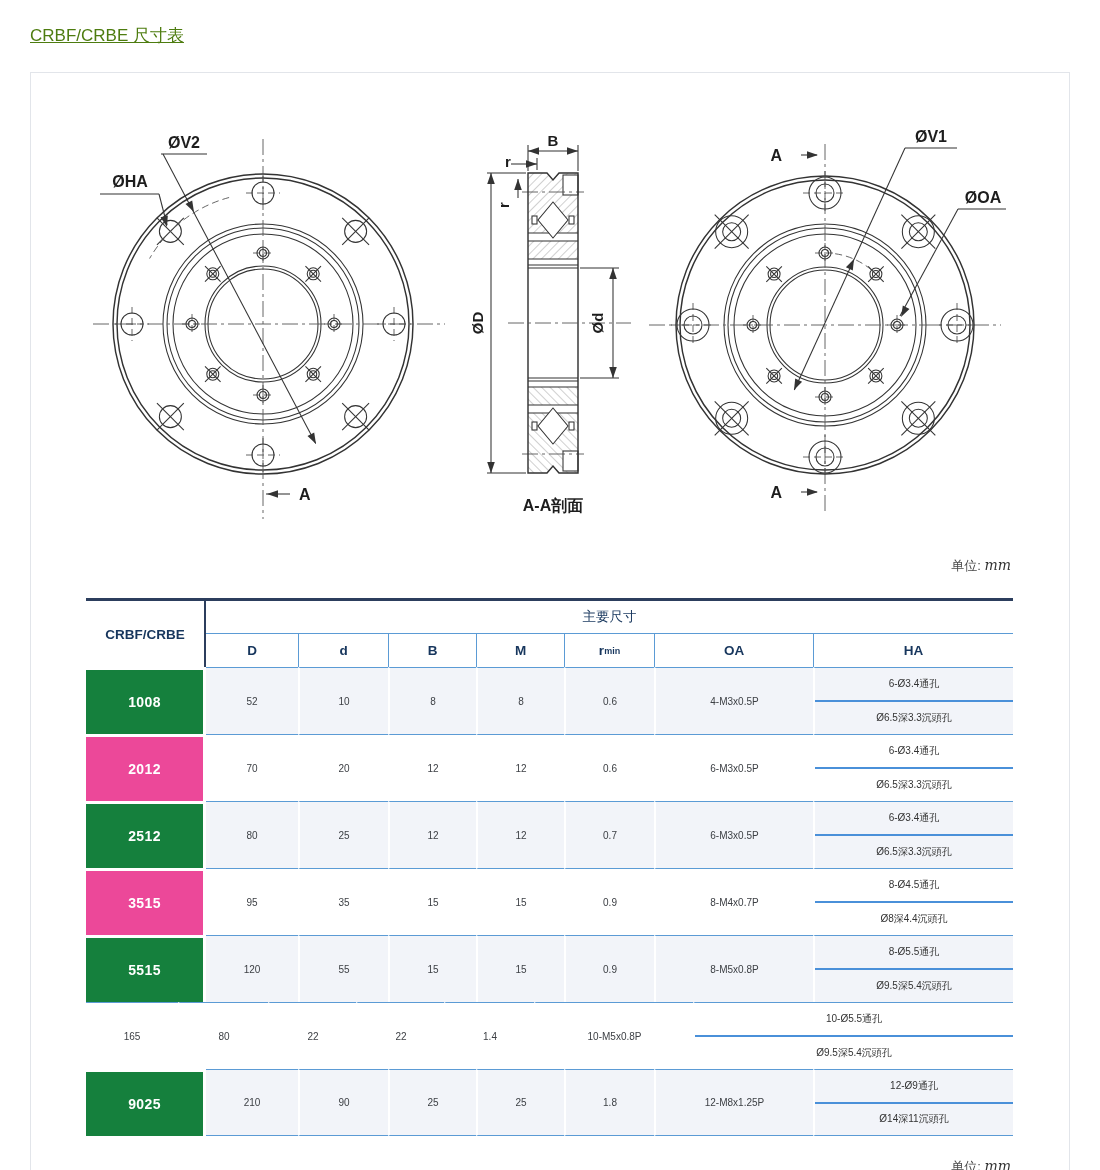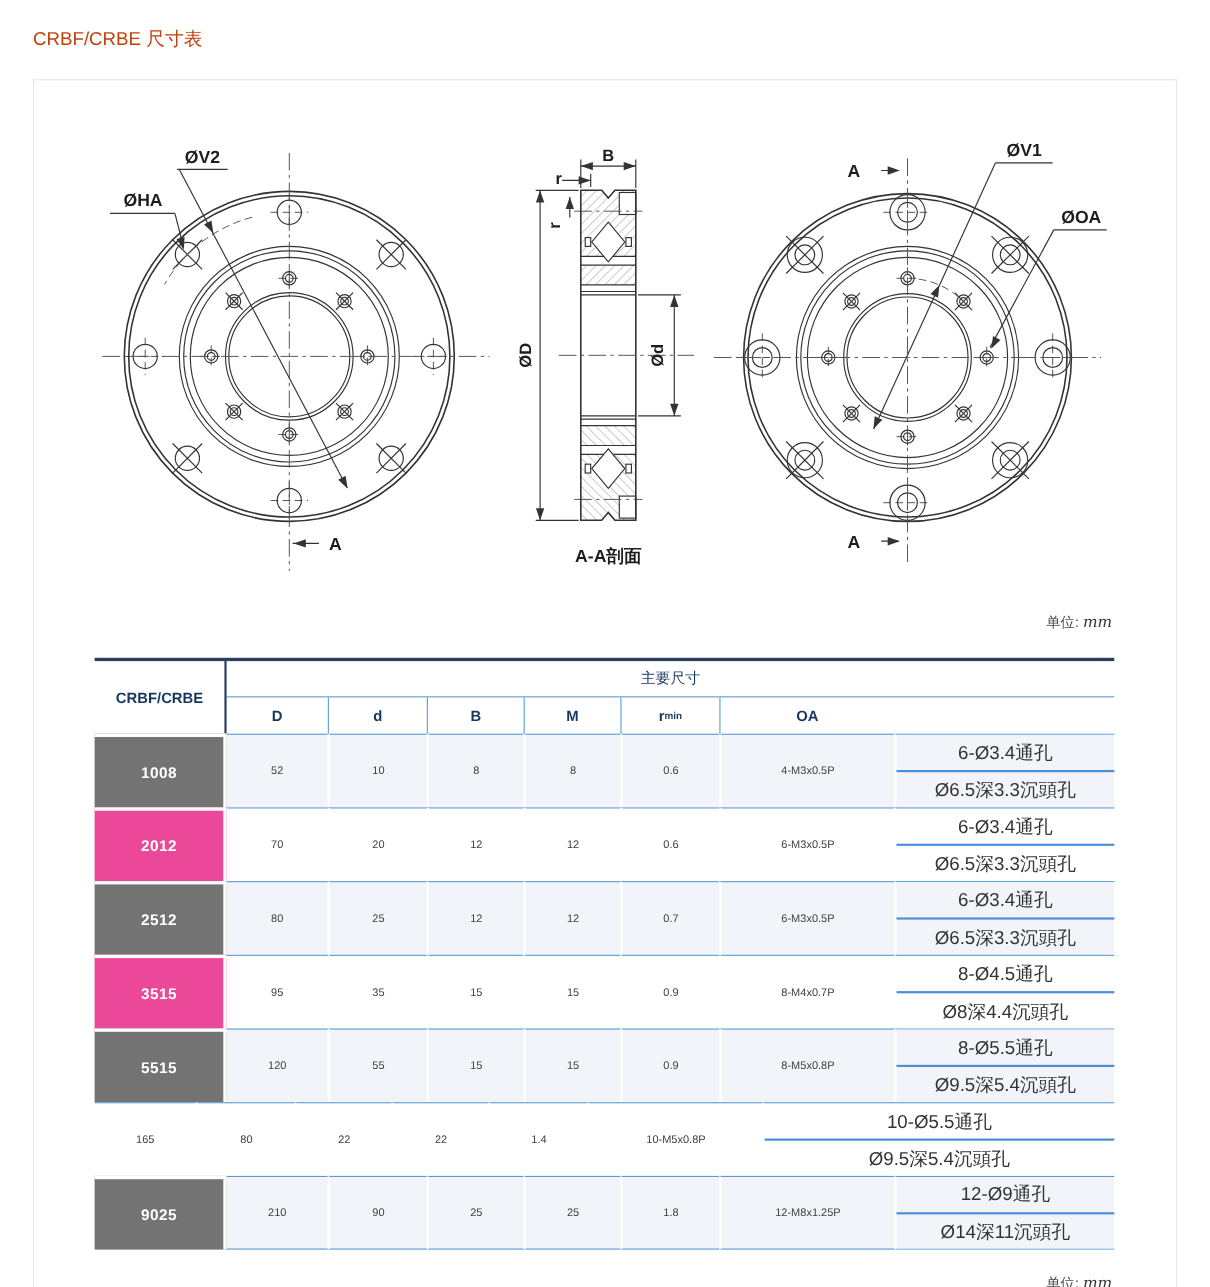--- a/index.html
+++ b/index.html
@@ -1,18 +1,18 @@
 <!DOCTYPE html>
 <html><head>
 <meta charset="utf-8">
 <style>
   html,body{margin:0;padding:0;}
   body{width:1100px;height:1170px;overflow:hidden;background:#fff;position:relative;
        font-family:"Liberation Sans","DejaVu Sans",sans-serif;}
-  .page-title{position:absolute;left:30px;top:24px;font-size:17px;color:#c2410c;cursor:pointer;}
+  .page-title{position:absolute;left:30px;top:24px;font-size:17px;color:#4d7c0f;cursor:pointer;text-decoration:underline;}
   .content-box{position:absolute;left:30px;top:72px;width:1040px;height:1120px;
        border:1px solid #e2e5ea;background:#fff;box-sizing:border-box;overflow:hidden;}
   
   #dwg{position:absolute;left:0;top:13px;}
   #dwg line,#dwg circle,#dwg path,#dwg rect,#dwg polygon{stroke:#333;fill:none;stroke-width:1.05px;}
   #dwg .thick{stroke-width:1.45px;}
   #dwg .cl{stroke:#555;stroke-width:0.9px;stroke-dasharray:16 4 3 4;}
   #dwg .cl2{stroke:#555;stroke-width:0.9px;stroke-dasharray:7 4;}
   #dwg .ar{fill:#333;stroke:none;}
   #dwg .wf{fill:#fff;stroke:none;}
@@ -39,28 +39,28 @@
   .h-cell{display:flex;align-items:center;justify-content:center;font-weight:bold;color:#17365d;
        font-size:13.5px;box-sizing:border-box;}
   .h-cell + .h-cell{border-left:1.5px solid #5b9bd5;}
   .h-cell sub{font-size:9px;font-weight:bold;}
   .w-D{width:92px}.w-d{width:90px}.w-B{width:88px}.w-M{width:88px}.w-r{width:90px}.w-OA{width:159px}
   .w-HA{flex:1}
   .grp{display:flex;height:67px;}
   .m-cell{width:120px;box-sizing:border-box;border-top:3px solid #fff;border-right:3px solid #fff;
        color:#fff;display:flex;align-items:center;justify-content:center;font-size:14px;
        font-weight:600;letter-spacing:0.4px;}
-  .m-blue{background:#737373;}
+  .m-blue{background:#15803d;}
   .m-gray{background:#ec4899;}
   .g-data{flex:1;display:flex;}
   .g-data > * + *{border-left:2px solid #fff;}
   .d-cell{box-sizing:border-box;border-top:1.5px solid #5b9bd5;display:flex;align-items:center;
        justify-content:center;font-size:10px;color:#3d4045;}
   .ha-col{box-sizing:border-box;border-top:1.5px solid #5b9bd5;display:flex;flex-direction:column;}
-  .ha-sub{flex:1;display:flex;align-items:center;justify-content:center;font-size:17px;color:#333;}
+  .ha-sub{flex:1;display:flex;align-items:center;justify-content:center;font-size:10px;color:#333;}
   .ha-sub.bot{border-top:2px solid #4a90d9;box-sizing:border-box;}
   .grp.light .d-cell,.grp.light .ha-sub{background:#f2f4f9;}
   .grp.last .d-cell,.grp.last .ha-col{border-bottom:1.5px solid #5b9bd5;}
 </style>
 </head>
 <body>
 
 <div class="page-title">CRBF/CRBE 尺寸表</div>
 
 <div class="content-box">
@@ -311,20 +311,21 @@
         <div class="h-cols">
           <div class="h-cell w-D">D</div>
           <div class="h-cell w-d">d</div>
           <div class="h-cell w-B">B</div>
           <div class="h-cell w-M">M</div>
           <div class="h-cell w-r">
               <span>r</span>
               <sub>min</sub>
             </div>
           <div class="h-cell w-OA">OA</div>
+          <div class="h-cell w-HA">HA</div>
         </div>
       </div>
     </div>
 
     <div class="grp light">
       <div class="m-cell m-blue">1008</div>
       <div class="g-data">
         <div class="d-cell w-D">52</div>
         <div class="d-cell w-d">10</div>
         <div class="d-cell w-B">8</div>

